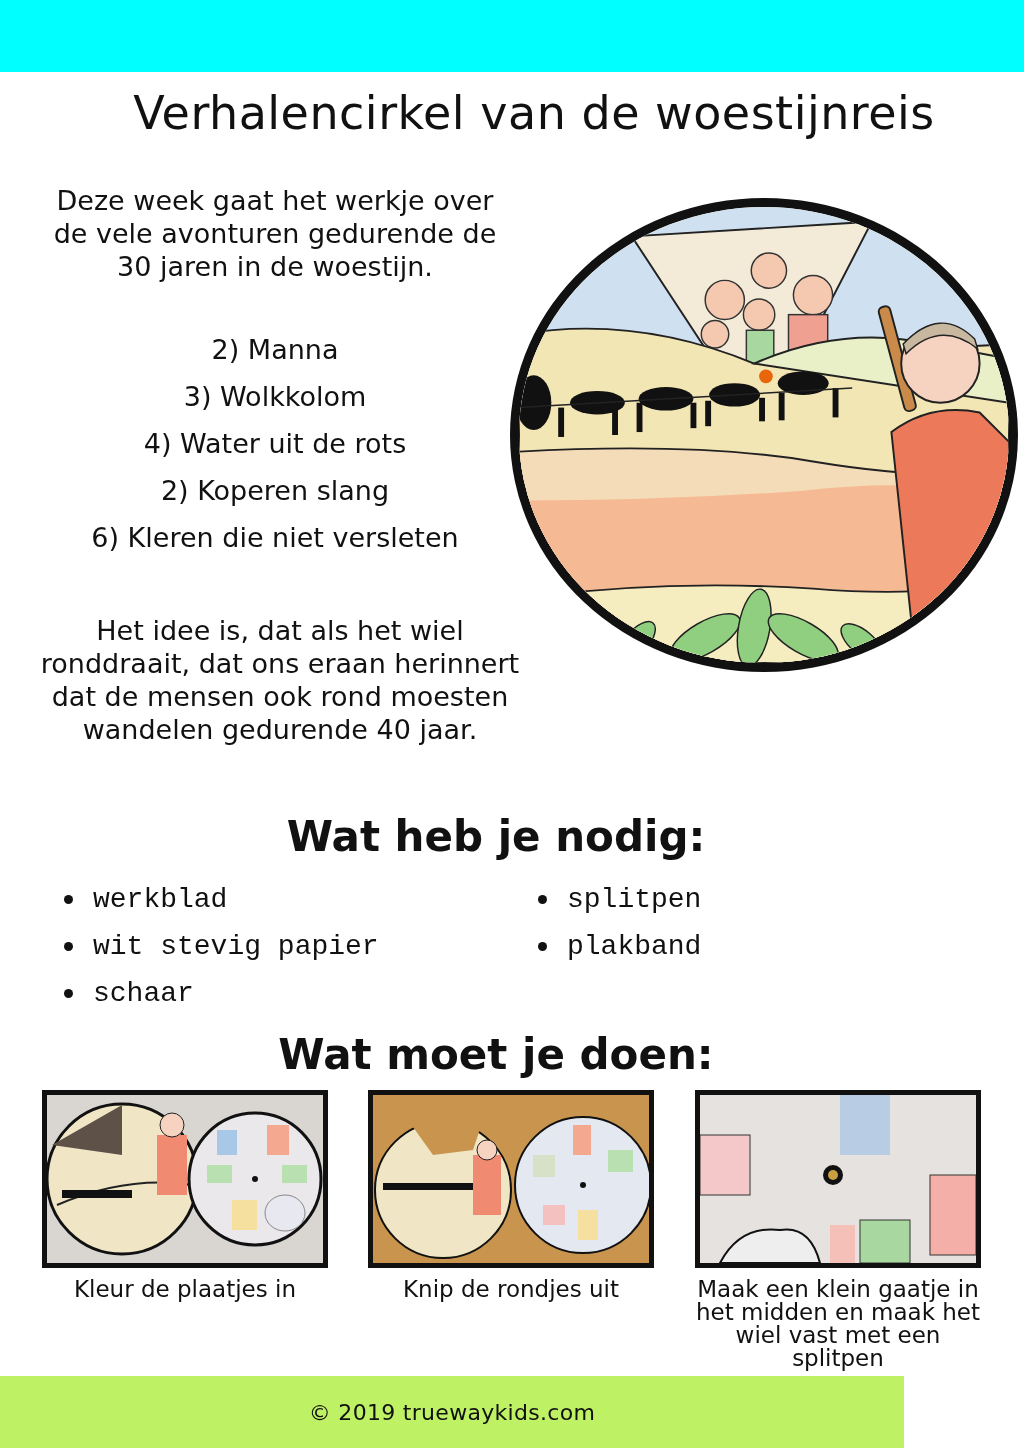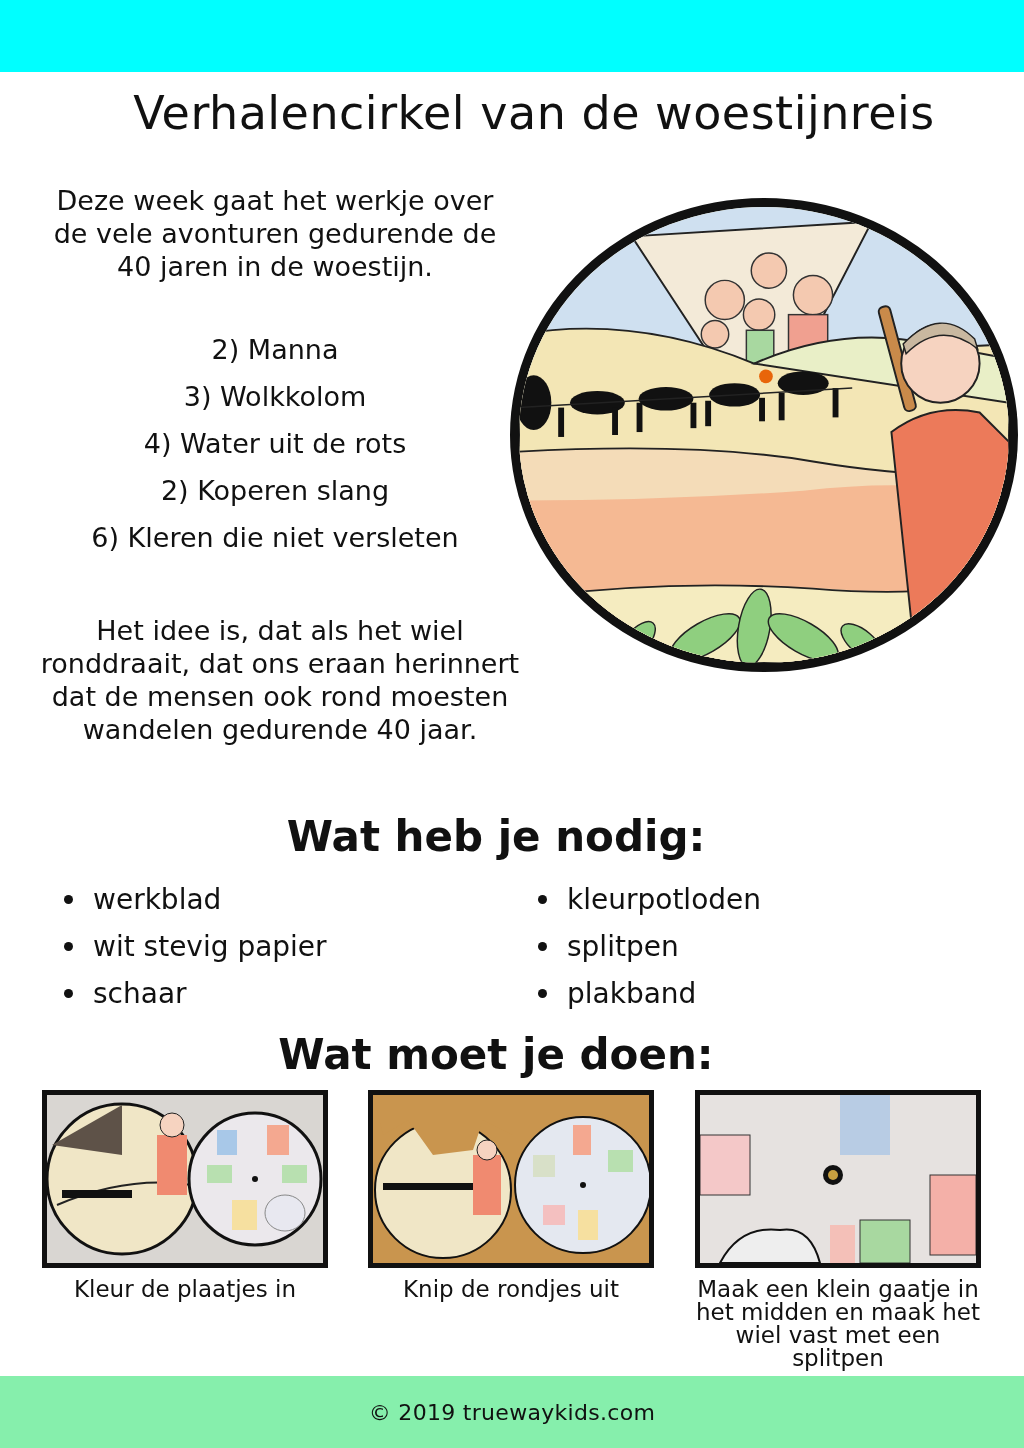--- a/index.html
+++ b/index.html
@@ -1,58 +1,58 @@
 <!DOCTYPE html>
 <html><head>
 <meta charset="utf-8">
 <style>
   * { box-sizing: border-box; margin: 0; padding: 0; }
   html, body { width: 1024px; height: 1448px; background: #ffffff; overflow: hidden; }
   body { position: relative; font-family: "DejaVu Sans", sans-serif; color: #111; }
 
   .top-band { position: absolute; left: 0; top: 0; width: 1024px; height: 72px; background: #00ffff; }
-  .bottom-band { position: absolute; left: 0; top: 1376px; width: 1024px; height: 72px; background: #86efac; display: flex; align-items: center; justify-content: center; }
+  .bottom-band { position: absolute; left: 0; top: 1376px; width: 904px; height: 72px; background: #bef264; display: flex; align-items: center; justify-content: center; }
   .footer-text { font-size: 22px; color: #111; letter-spacing: 0.3px; }
 
   .title { position: absolute; left: 0; top: 86px; width: 1024px; text-align: center; font-size: 46px; font-weight: normal; letter-spacing: 0.5px; padding-left: 44px; }
 
   .intro { position: absolute; left: 40px; top: 184px; width: 470px; text-align: center; font-size: 27px; line-height: 33px; }
   .story-list { position: absolute; left: 40px; top: 330px; width: 470px; text-align: center; list-style: none; font-size: 27px; }
   .story-list li { height: 47px; line-height: 40px; }
   .idea { position: absolute; left: 30px; top: 614px; width: 500px; text-align: center; font-size: 27px; line-height: 33px; }
 
   .wheel { position: absolute; left: 510px; top: 198px; width: 508px; height: 474px; border-radius: 50%; border: 9px solid #111; overflow: hidden; background: #f4ecc8; }
   .wheel svg { width: 100%; height: 100%; display: block; }
 
   .section-title { position: absolute; left: 0; width: 992px; text-align: center; font-size: 42px; }
   .needs-title { top: 812px; }
   .todo-title { top: 1030px; }
 
-  .needs-col { position: absolute; top: 876px; list-style: none; font-size: 28px; }
+  .needs-col { position: absolute; top: 876px; list-style: none; font-size: 28px; font-family: Liberation Mono, monospace; }
   .needs-col li { height: 47px; line-height: 40px; display: flex; align-items: center; }
   .needs-col .bullet { display: inline-block; width: 9px; height: 9px; border-radius: 50%; background: #111; margin-right: 20px; margin-left: 24px; }
   .needs-left { left: 40px; }
   .needs-right { left: 514px; }
 
   .step { position: absolute; top: 1090px; }
   .step .photo { border: 5px solid #111; width: 100%; height: 178px; overflow: hidden; position: relative; }
   .step .photo svg { width: 100%; height: 100%; display: block; }
   .step .caption { text-align: center; font-size: 23px; line-height: 23px; margin-top: 10px; }
   .step-1 { left: 42px; width: 286px; }
   .step-2 { left: 368px; width: 286px; }
   .step-3 { left: 695px; width: 286px; }
 </style>
 </head>
 <body>
 
 <div class="top-band"></div>
 
 <h1 class="title">Verhalencirkel van de woestijnreis</h1>
 
-<p class="intro">Deze week gaat het werkje over de vele avonturen gedurende de 40 jaren in de woestijn.</p>
+<p class="intro">Deze week gaat het werkje over de vele avonturen gedurende de 30 jaren in de woestijn.</p>
 
 <ul class="story-list">
   <li>2) Manna</li>
   <li>3) Wolkkolom</li>
   <li>4) Water uit de rots</li>
   <li>2) Koperen slang</li>
   <li>6) Kleren die niet versleten</li>
 </ul>
 
 <p class="idea">Het idee is, dat als het wiel ronddraait, dat ons eraan herinnert dat de mensen ook rond moesten wandelen gedurende 40 jaar.</p>
@@ -123,24 +123,20 @@
       <span class="bullet"></span>
       <span>wit stevig papier</span>
     </li>
   <li>
       <span class="bullet"></span>
       <span>schaar</span>
     </li>
 </ul>
 
 <ul class="needs-col needs-right">
-  <li>
-      <span class="bullet"></span>
-      <span>kleurpotloden</span>
-    </li>
   <li>
       <span class="bullet"></span>
       <span>splitpen</span>
     </li>
   <li>
       <span class="bullet"></span>
       <span>plakband</span>
     </li>
 </ul>
 

